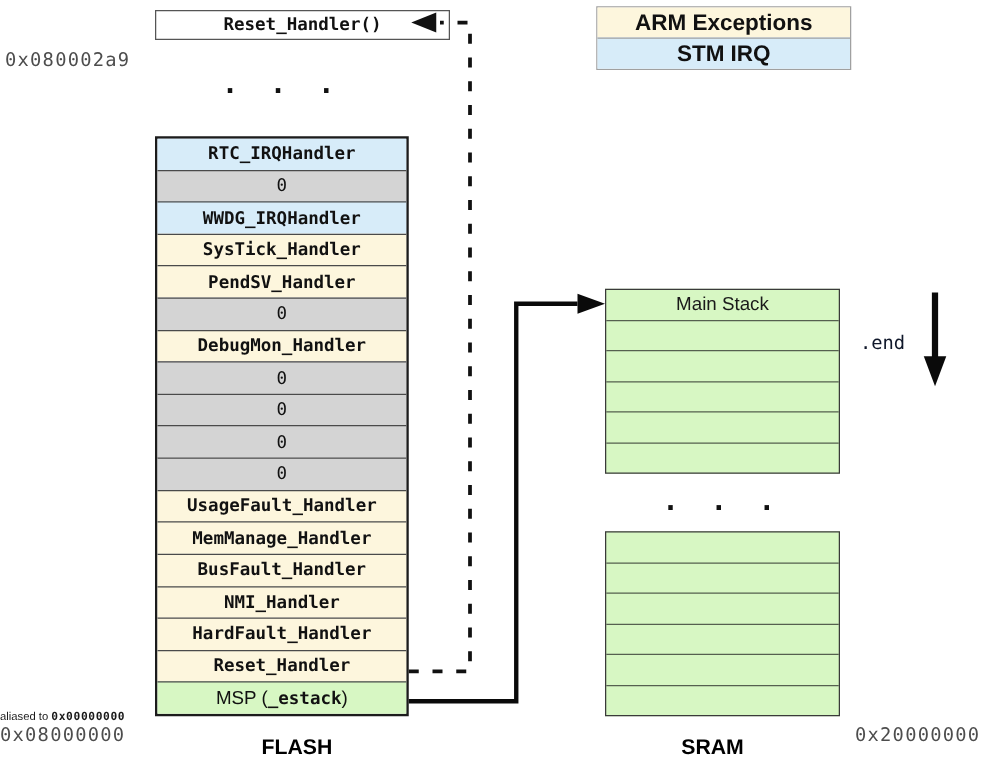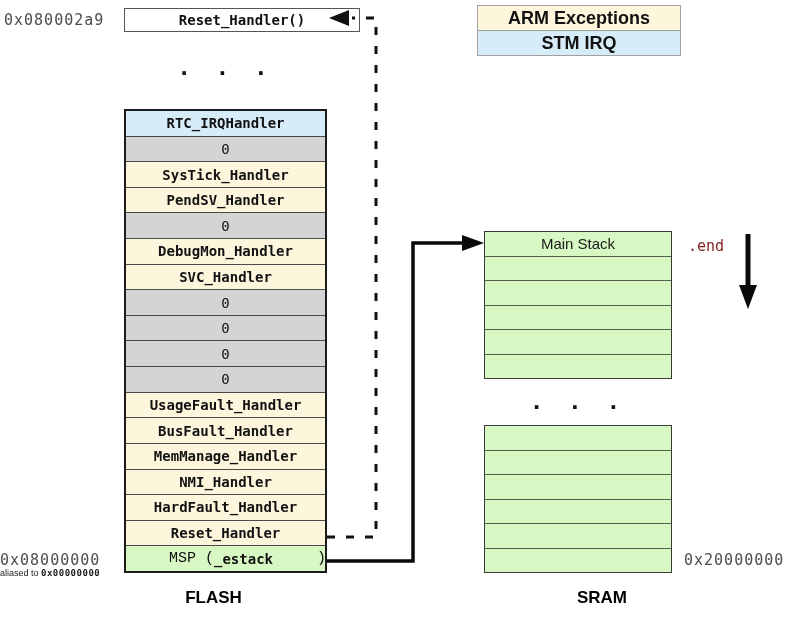--- a/index.html
+++ b/index.html
@@ -1,21 +1,21 @@
 <!DOCTYPE html>
 <html style="--c-arm: #fdf6dd; --c-stm: #d7ecf9; --c-zero: #d4d4d4; --c-stack: #d7f7c3;"><head>
 <meta charset="utf-8">
 <style>
   html,body{margin:0;padding:0;background:#ffffff;}
   #canvas{
     position:relative;width:800px;height:617px;background:#ffffff;overflow:hidden;
     font-family:"Liberation Sans",sans-serif;color:#111;
   }
   .abs{position:absolute;}
-  .mono{font-family:"DejaVu Sans Mono","Liberation Mono",monospace;}
+  .mono{font-family:"DejaVu Sans Mono","Liberation Mono",monospace;margin-top:28px;}
   .addr{font-size:15px;color:#4d4d4d;letter-spacing:1px;white-space:nowrap;}
   .ellipsis{
     font-family:"DejaVu Sans Mono",monospace;font-weight:bold;font-size:22px;
     letter-spacing:6px;text-align:center;color:#111;
   }
   
   #reset-fn-box{
     left:124px;top:8px;width:236px;height:24px;border:1.5px solid #555;
     display:flex;align-items:center;justify-content:center;background:#fff;
     font-family:"DejaVu Sans Mono",monospace;font-weight:bold;font-size:14px;box-sizing:border-box;
@@ -37,21 +37,21 @@
   .vrow{
     flex:1;display:flex;align-items:center;justify-content:center;
     font-family:"DejaVu Sans Mono",monospace;font-weight:bold;font-size:14px;
     overflow:hidden;white-space:nowrap;
   }
   .vrow + .vrow{border-top:1px solid #4a4a4a;}
   .t-stm {background:var(--c-stm);}
   .t-arm {background:var(--c-arm);}
   .t-zero{background:var(--c-zero);font-weight:normal;}
   .t-msp {background:var(--c-stack);}
-  .msp-sans{font-family:Liberation Mono, monospace;font-weight:normal;font-size:15px;margin-left:44px;}
+  .msp-sans{font-family:Liberation Sans, sans-serif;font-weight:normal;font-size:15px;}
   
   .sram-block{
     left:484px;width:188px;border:1.5px solid #3a3a3a;box-sizing:border-box;
     display:flex;flex-direction:column;background:var(--c-stack);
   }
   #sram-top{top:231px;height:148px;}
   #sram-bottom{top:425px;height:148px;}
   .scell{flex:1;display:flex;align-items:center;justify-content:center;font-size:15px;color:#1a1a1a;}
   .scell + .scell{border-top:1px solid #55604f;}
   .mem-label{
@@ -79,76 +79,76 @@
     <div class="legend-row t-stm">
       <span>STM IRQ</span>
     </div>
   </div>
 
   <div class="abs ellipsis" style="left:124px;top:55px;width:203px;">. . .</div>
 
   <div class="abs" id="vector-table">
     <div class="vrow t-stm">RTC_IRQHandler</div>
     <div class="vrow t-zero">0</div>
+    <div class="vrow t-stm">WWDG_IRQHandler</div>
     <div class="vrow t-arm">SysTick_Handler</div>
     <div class="vrow t-arm">PendSV_Handler</div>
     <div class="vrow t-zero">0</div>
     <div class="vrow t-arm">DebugMon_Handler</div>
-    <div class="vrow t-arm">SVC_Handler</div>
     <div class="vrow t-zero">0</div>
     <div class="vrow t-zero">0</div>
     <div class="vrow t-zero">0</div>
     <div class="vrow t-zero">0</div>
     <div class="vrow t-arm">UsageFault_Handler</div>
+    <div class="vrow t-arm">MemManage_Handler</div>
     <div class="vrow t-arm">BusFault_Handler</div>
-    <div class="vrow t-arm">MemManage_Handler</div>
     <div class="vrow t-arm">NMI_Handler</div>
     <div class="vrow t-arm">HardFault_Handler</div>
     <div class="vrow t-arm">Reset_Handler</div>
     <div class="vrow t-msp">
       <span class="msp-sans">MSP (</span>
         <span>_estack</span>
         <span class="msp-sans">)</span>
     </div>
   </div>
 
   <div class="abs mono addr" style="left:0;top:551px;width:116px;text-align:left;">0x08000000</div>
   <div class="abs" id="alias-note" style="left:0;top:568px;width:117px;text-align:left;">
     <span>aliased to </span><span class="mono">0x00000000</span>
   </div>
 
-  <div class="abs mem-label" style="left:112px;top:588px;width:203px;">FLASH</div>
+  <div class="abs mem-label" style="left:136px;top:588px;width:203px;">FLASH</div>
 
   <div class="abs sram-block" id="sram-top">
     <div class="scell">
       <span>Main Stack</span>
     </div>
     <div class="scell"></div>
     <div class="scell"></div>
     <div class="scell"></div>
     <div class="scell"></div>
     <div class="scell"></div>
   </div>
 
-  <div class="abs mono" style="left:688px;top:237px;font-size:15px;color:#7f1d1d;">.end</div>
+  <div class="abs mono" style="left:688px;top:237px;font-size:15px;color:#0f172a;">.end</div>
 
   <div class="abs ellipsis" style="left:484px;top:389px;width:188px;">. . .</div>
 
   <div class="abs sram-block" id="sram-bottom">
     <div class="scell"></div>
     <div class="scell"></div>
     <div class="scell"></div>
     <div class="scell"></div>
     <div class="scell"></div>
     <div class="scell"></div>
   </div>
 
   <div class="abs mono addr" style="left:684px;top:551px;">0x20000000</div>
 
-  <div class="abs mem-label" style="left:508px;top:588px;width:188px;">SRAM</div>
+  <div class="abs mem-label" style="left:476px;top:588px;width:188px;">SRAM</div>
 
   <svg width="800" height="617" viewBox="0 0 800 617">
 
     <path d="M 327 537 L 376 537 L 376 18 L 352 18" fill="none" stroke="#111111" stroke-width="3" stroke-dasharray="8 11"></path>
     <polygon points="329,18 349,10 349,26" fill="#111111"></polygon>
 
     <path d="M 327 561 L 413 561 L 413 243 L 462 243" fill="none" stroke="#0a0a0a" stroke-width="3.5"></path>
     <polygon points="484,243 462,235 462,251" fill="#0a0a0a"></polygon>
 
     <line x1="748" y1="234" x2="748" y2="287" stroke="#0a0a0a" stroke-width="5"></line>

